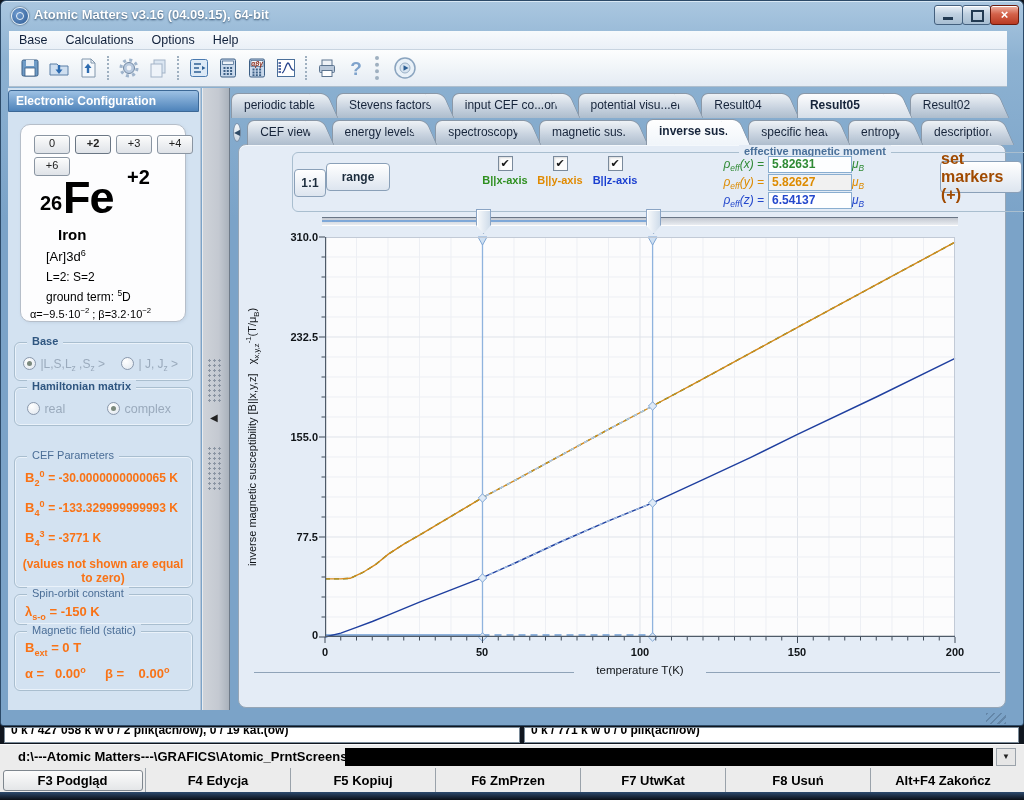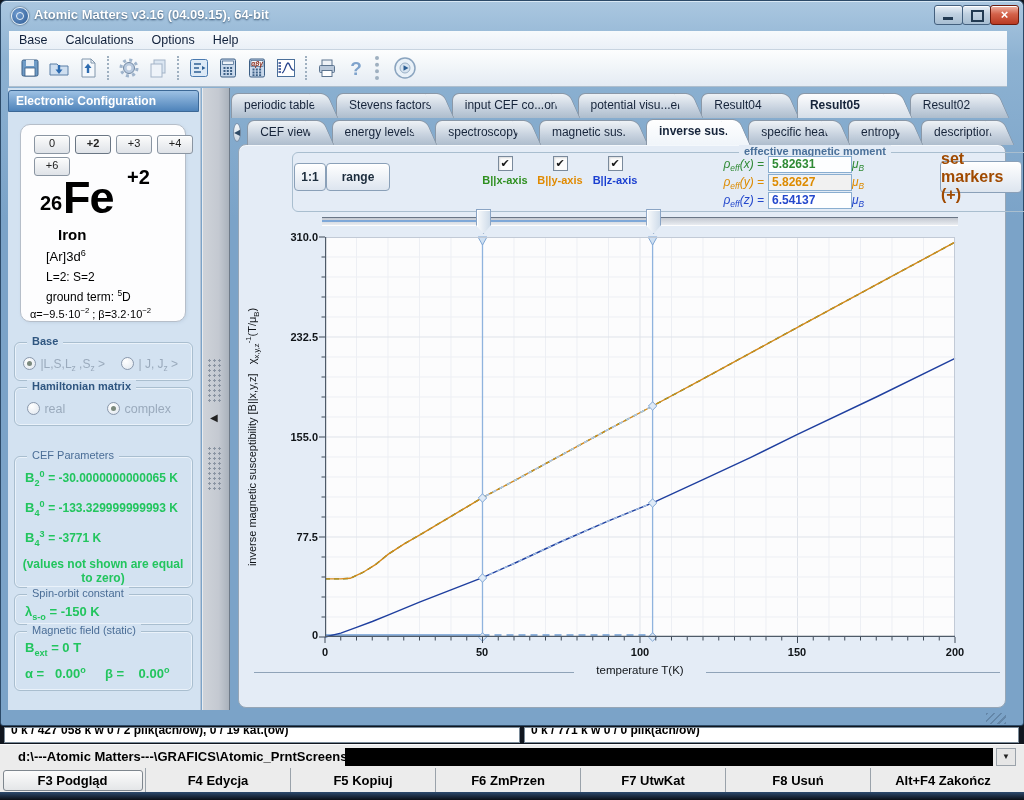--- a/index.html
+++ b/index.html
@@ -26,21 +26,21 @@
   .sec-header{height:22px;background:linear-gradient(180deg,#9dc1e4,#4e83ba);border:1px solid #3c6896;border-radius:3px 3px 0 0;color:#fff;font-weight:bold;font-size:12px;line-height:21px;padding-left:7px;box-sizing:border-box;}
   .card{background:#fdfdfe;border:1px solid #b6bec9;border-radius:10px;box-shadow:1px 1px 3px #9ab0c644;}
   .oxbtn{min-width:26px;height:17px;padding:0 4px;border:1px solid #8a95a2;border-radius:3px;background:linear-gradient(180deg,#fcfcfc,#dfe3e8);font-size:11px;line-height:15px;text-align:center;color:#222;box-shadow:0 1px 0 #fff inset;}
   .oxbtn.sel{font-weight:bold;border-color:#6a7684;}
   .groupbox{border:1px solid #a9becf;border-radius:6px;box-shadow:inset 0 0 0 1px #eaf2fa;}
   .gcap{position:absolute;top:-8px;left:12px;background:#d3e2f1;padding:0 5px;font-size:11px;color:#4a6d96;}
   .gcap.b{font-weight:bold;color:#2f5680;}
   .radio{width:11px;height:11px;border-radius:50%;border:1px solid #8a98ac;background:radial-gradient(circle at 35% 30%,#fff,#dfe6ee);display:inline-block;vertical-align:-2px;position:relative;}
   .radio.on:after{content:"";position:absolute;left:3px;top:3px;width:5px;height:5px;border-radius:50%;background:#7c8a7e;}
   .dis{color:#9aaabc;}
-  .pv{font-weight:bold;font-size:12px;color:#22c55e;}
+  .pv{font-weight:bold;font-size:12px;color:#f97316;}
   sub{font-size:70%;} sup{font-size:70%;}
   
   .tabrow{display:flex;align-items:flex-end;}
   .tab{position:relative;height:24px;line-height:23px;font-size:12px;color:#16243a;padding:0 6px 0 12px;margin-right:14px;
     background:linear-gradient(180deg,#eef2f6 0%,#c6d1de 60%,#aebdcd 100%);
     border:1px solid #8a98a8;border-bottom:none;border-right:none;border-radius:7px 0 0 0;white-space:nowrap;}
   .tab:after{content:"";position:absolute;top:-1px;right:-11px;width:18px;height:100%;background:inherit;
     border:1px solid #8a98a8;border-left:none;border-bottom:none;transform:skewX(24deg);border-radius:0 7px 0 0;}
   .tab.active1{background:linear-gradient(180deg,#fdfdfe,#d5dee8);font-weight:bold;}
   .tab.active2{background:linear-gradient(180deg,#ffffff,#f0f5fa);font-weight:bold;height:25px;}
@@ -280,21 +280,21 @@
     <div class="tab" style="z-index:4;width:78px;">specific heat</div>
     <div class="tab" style="z-index:3;width:60px;">entropy</div>
     <div class="tab" style="z-index:2;width:80px;">description</div>
   </div>
 
   <div class="abs content-panel"></div>
 
   <div class="abs mgroup" style="left:252px;top:152px;width:748px;height:58px;">
     <span class="gcap" style="left:446px;">effective magnetic moment</span>
   </div>
-  <div class="abs btn" style="left:294px;top:163px;width:30px;height:26px;">1:1</div>
+  <div class="abs btn" style="left:294px;top:169px;width:30px;height:26px;">1:1</div>
   <div class="abs btn" style="left:326px;top:163px;width:62px;height:26px;">range</div>
 
   <div class="abs checkcol" style="left:478px;top:156px;width:54px;">
     <div class="checkbox">✔</div>
     <div class="chklabel" style="color: rgb(46, 143, 31);">B||x-axis</div>
   </div>
   <div class="abs checkcol" style="left:533px;top:156px;width:54px;">
     <div class="checkbox">✔</div>
     <div class="chklabel" style="color: rgb(224, 138, 0);">B||y-axis</div>
   </div>

